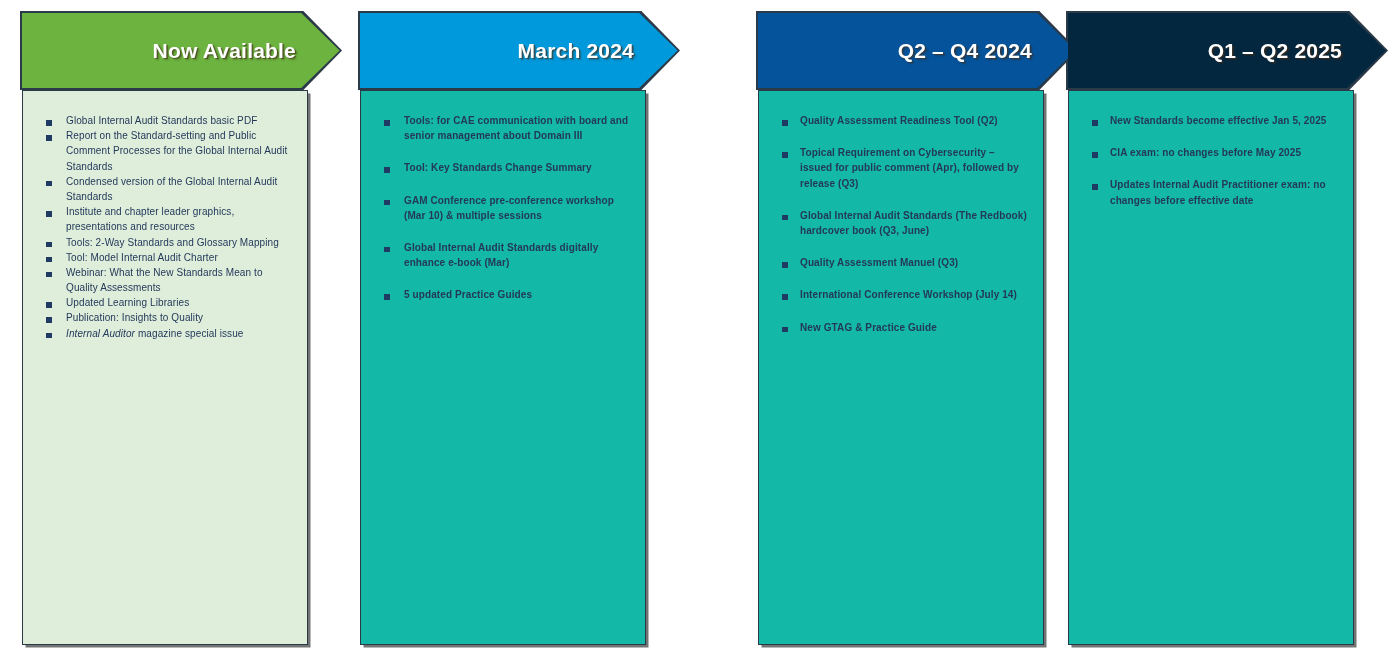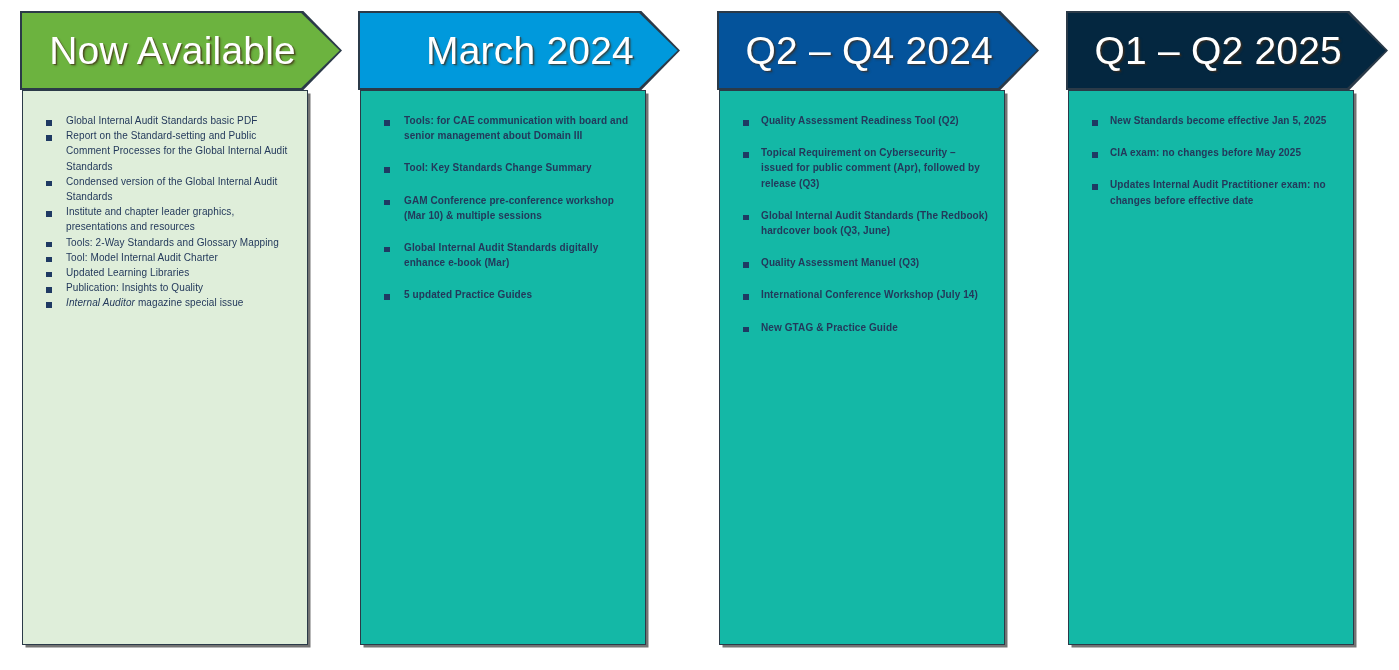--- a/index.html
+++ b/index.html
@@ -21,21 +21,21 @@
 
   
   .column {
     position: absolute;
     top: 0;
     width: 348px;
     height: 670px;
   }
   .col-0 { left: 0px; }
   .col-1 { left: 338px; }
-  .col-2 { left: 697px; }
+  .col-2 { left: 736px; }
   .col-3 { left: 1046px; }
   .chevron-border {
     position: absolute;
     top: 11px;
     left: 20px;
     width: 322px;
     height: 79px;
     -webkit-clip-path: polygon(0 0, 88% 0, 100% 50%, 88% 100%, 0 100%);
     clip-path: polygon(0 0, 88% 0, 100% 50%, 88% 100%, 0 100%);
     background: #2b3a48;
@@ -55,22 +55,22 @@
     position: absolute;
     top: 11px;
     left: 20px;
     width: 322px;
     height: 79px;
     display: flex;
     align-items: center;
     justify-content: flex-end;
     padding-right: 46px;
     z-index: 2;
-    font-size: 39px;
-    font-weight: normal;
+    font-size: 21px;
+    font-weight: bold;
     color: #ffffff;
     letter-spacing: 0.2px;
     white-space: nowrap;
     text-shadow:
        1.4px 1.4px 0 rgba(70,45,25,0.55),
        2.2px 2.2px 2px rgba(60,40,20,0.35);
   }
 
   
   .panel {
@@ -126,20 +126,21 @@
     <div class="chevron-fill" style="background:#6CB33F;"></div>
     <div class="chevron-label">Now Available</div>
     <div class="panel panel-0">
       <ul class="bullet-list tight">
         <li>Global Internal Audit Standards basic PDF</li>
         <li>Report on the Standard-setting and Public Comment Processes for the Global Internal Audit Standards</li>
         <li>Condensed version of the Global Internal Audit Standards</li>
         <li>Institute and chapter leader graphics, presentations and resources</li>
         <li>Tools: 2-Way Standards and Glossary Mapping</li>
         <li>Tool: Model Internal Audit Charter</li>
+        <li>Webinar: What the New Standards Mean to Quality Assessments</li>
         <li>Updated Learning Libraries</li>
         <li>Publication: Insights to Quality</li>
         <li><i>Internal Auditor</i><span> magazine special issue</span></li>
       </ul>
     </div>
   </div>
 
   <div class="column col-1">
     <div class="chevron-border"></div>
     <div class="chevron-fill" style="background:#0099DC;"></div>

